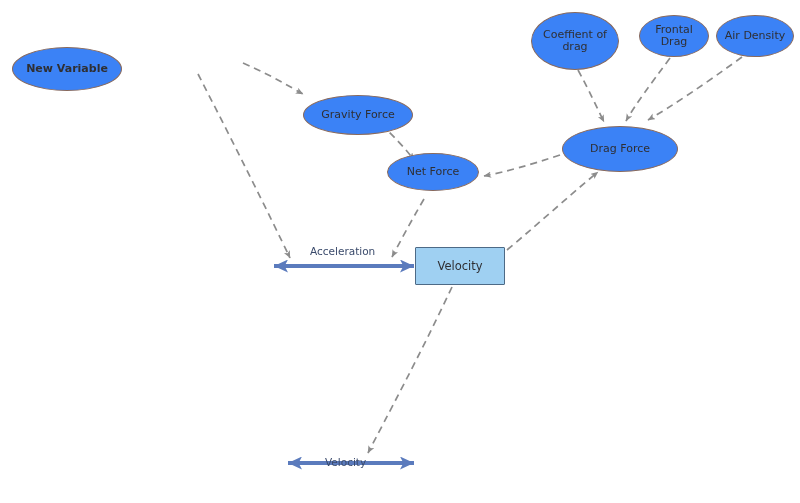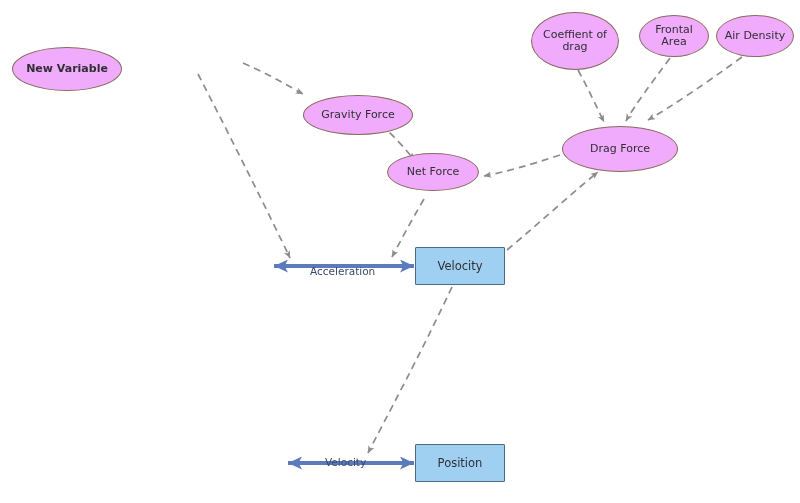--- a/index.html
+++ b/index.html
@@ -26,21 +26,21 @@
     position: absolute;
     box-sizing: border-box;
     display: flex;
     align-items: center;
     justify-content: center;
     text-align: center;
     line-height: 1.12;
     color: #2f2f33;
   }
   .node.ellipse {
-    background: #f0abfc;
+    background: #3b82f6;
     border: 1.6px solid #8a6a5c;
     border-radius: 50%;
     font-size: 11px;
   }
   .node.stock {
     background: #9fd0f2;
     border: 1.8px solid #4d6a86;
     border-radius: 1px;
     font-size: 11.5px;
   }
@@ -109,40 +109,37 @@
     <span class="label">Net Force</span>
   </div>
 
   <div class="node ellipse" style="left:531px; top:12px; width:88px; height:58px;">
     <span class="label">Coeffient of
 drag</span>
   </div>
 
   <div class="node ellipse" style="left:639px; top:15px; width:70px; height:42px;">
     <span class="label">Frontal
-Area</span>
+Drag</span>
   </div>
 
   <div class="node ellipse" style="left:716px; top:15px; width:78px; height:42px;">
     <span class="label">Air Density</span>
   </div>
 
   <div class="node ellipse" style="left:562px; top:126px; width:116px; height:46px;">
     <span class="label">Drag Force</span>
   </div>
 
   <div class="node stock" style="left:415px; top:247px; width:90px; height:38px;">
     <span class="label">Velocity</span>
   </div>
 
-  <div class="node stock" style="left:415px; top:444px; width:90px; height:38px;">
-    <span class="label">Position</span>
-  </div>
 
-  <div class="flow-label" style="left:310px; top:265px;">
+  <div class="flow-label" style="left:310px; top:245px;">
     <span>Acceleration</span>
   </div>
 
   <div class="flow-label" style="left:325px; top:456px;">
     <span>Velocity</span>
   </div>
 
 </div>
 
 </body></html>

